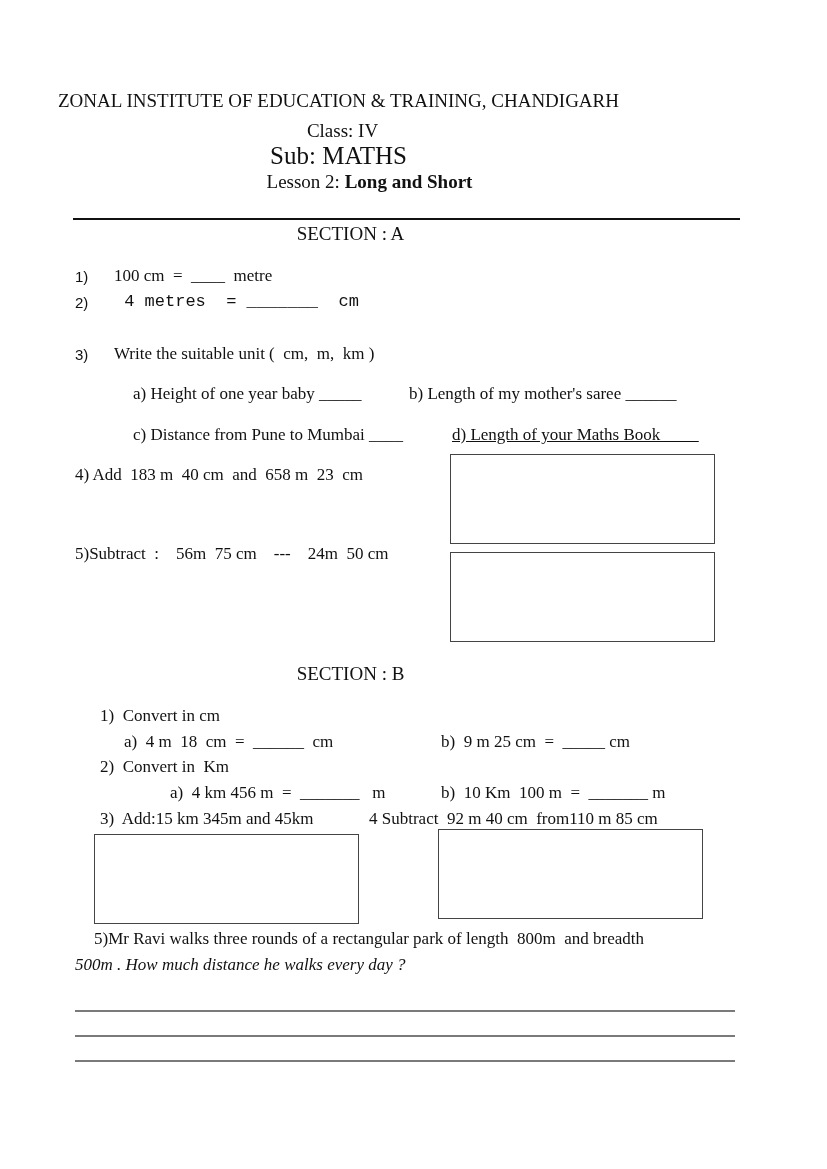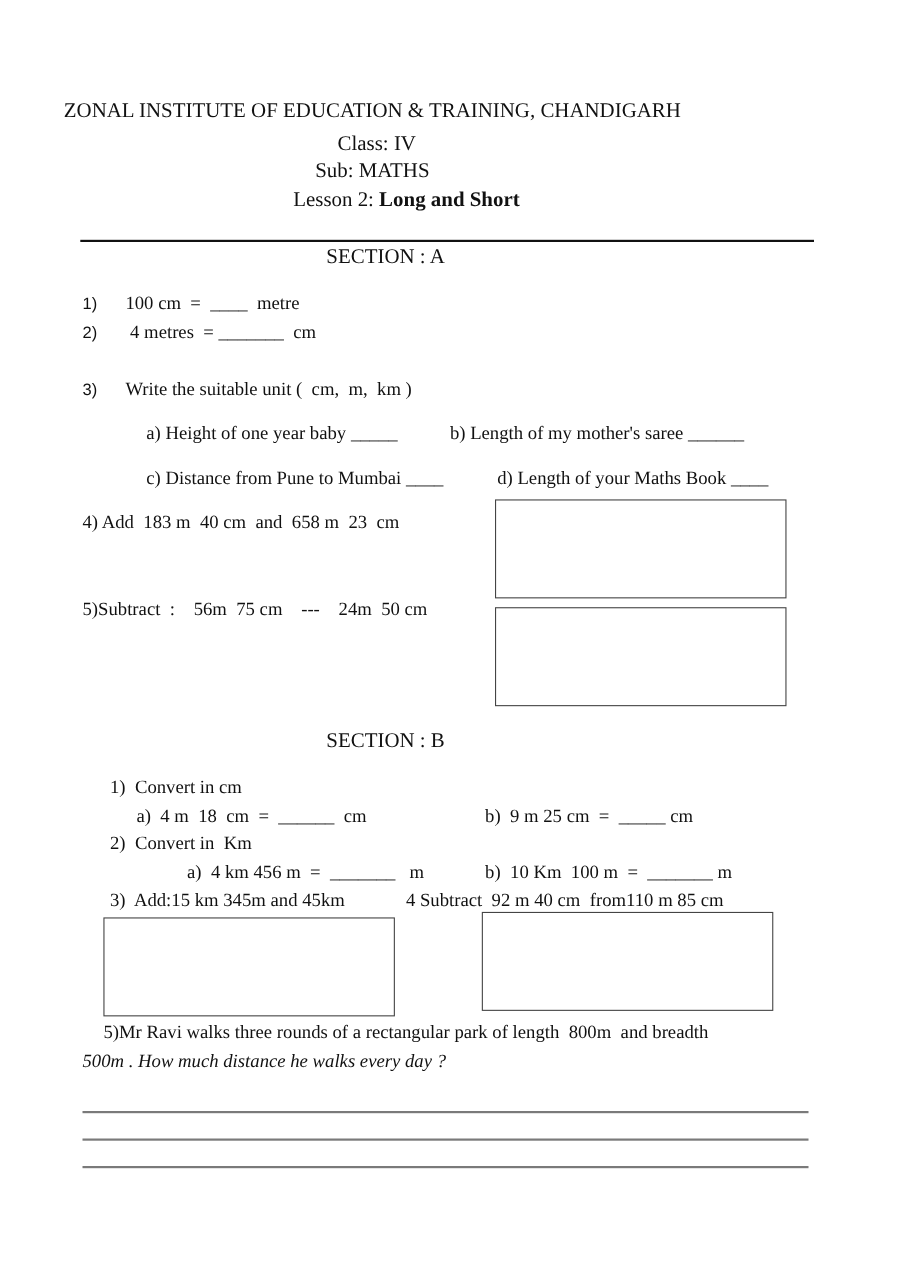--- a/index.html
+++ b/index.html
@@ -11,40 +11,40 @@
     .bold { font-weight: bold; }
     .box { position: absolute; border: 1.5px solid #444; box-sizing: border-box; background: #fff; }
     .rule { position: absolute; background: #111; }
     .aline { position: absolute; height: 2px; background: #7a7a7a; }
   </style>
 </head>
 <body>
 
 <div class="t c" style="top:91px; font-size:19px;">ZONAL INSTITUTE OF EDUCATION &amp; TRAINING, CHANDIGARH</div>
 <div class="t c" style="top:121px; font-size:19px; padding-left:4px;">Class: IV</div>
-<div class="t c" style="top:146px; font-size:19px;text-align:center;">Sub: MATHS</div>
+<div class="t c" style="top:146px; font-size:25px;text-align:center;">Sub: MATHS</div>
 <div class="t c" style="top:172px; font-size:19px; padding-left:31px;"><span>Lesson 2: </span><span class="bold">Long and Short</span></div>
 
 <div class="rule" style="left:73px; top:218px; width:667px; height:2px;"></div>
 
 <div class="t c" style="top:224px; font-size:19px; padding-left:12px;">SECTION : A</div>
 
 <div class="t num" style="left:75px; top:267px;">1)</div>
 <div class="t" style="left:114px; top:266px;">100 cm  =  ____  metre</div>
 
 <div class="t num" style="left:75px; top:293px;">2)</div>
-<div class="t" style="left:114px; top:292px;"> 4 metres  = _______  cm</div>
+<div class="t" style="left:114px; top:292px;font-family:Liberation Mono, monospace;"> 4 metres  = _______  cm</div>
 
 <div class="t num" style="left:75px; top:345px;">3)</div>
 <div class="t" style="left:114px; top:344px;">Write the suitable unit (  cm,  m,  km )</div>
 
 <div class="t" style="left:133px; top:384px;">a) Height of one year baby _____</div>
 <div class="t" style="left:409px; top:384px;">b) Length of my mother's saree ______</div>
 <div class="t" style="left:133px; top:425px;">c) Distance from Pune to Mumbai ____</div>
-<div class="t" style="left:452px; top:425px;">d) Length of your Maths Book ____</div>
+<div class="t" style="left:452px; top:425px;text-decoration:underline;">d) Length of your Maths Book ____</div>
 
 <div class="t" style="left:75px; top:465px;">4) Add  183 m  40 cm  and  658 m  23  cm</div>
 <div class="box" style="left:450px; top:454px; width:265px; height:90px;"></div>
 
 <div class="t" style="left:75px; top:544px;">5)Subtract  :    56m  75 cm    ---    24m  50 cm</div>
 <div class="box" style="left:450px; top:552px; width:265px; height:90px;"></div>
 
 <div class="t c" style="top:664px; font-size:19px; padding-left:12px;">SECTION : B</div>
 
 <div class="t" style="left:100px; top:706px;">1)  Convert in cm</div>

